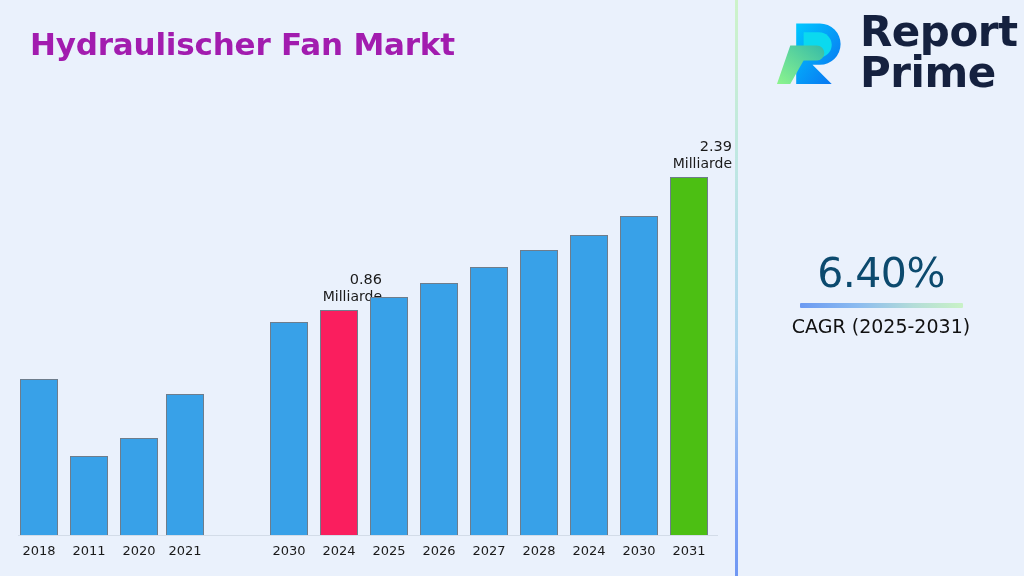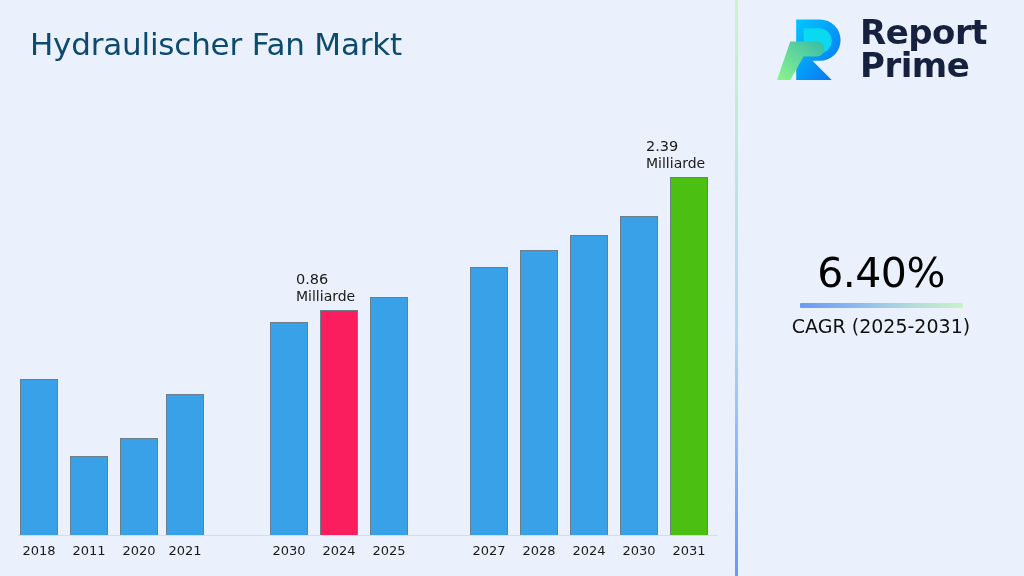--- a/index.html
+++ b/index.html
@@ -23,22 +23,22 @@
     height: 576px;
     background: #eaf1fc;
   }
 
   
   .chart-title {
     position: absolute;
     left: 30px;
     top: 26px;
     font-size: 31px;
-    font-weight: 400;
-    color: #0c4a6e;
+    font-weight: 700;
+    color: #a21caf;
     letter-spacing: -0.2px;
     white-space: nowrap;
   }
 
   
   .plot-area {
     position: absolute;
     left: 0;
     top: 0;
     width: 736px;
@@ -79,21 +79,21 @@
     border-bottom: none;
   }
 
   .bar.highlight-current { background: #fa1e5e; }
   .bar.highlight-forecast { background: #4cbf13; }
 
   .bar-value {
     position: absolute;
     width: 86px;
     left: -22px;
-    text-align: left;
+    text-align: right;
     color: #1a1a1a;
     line-height: 1.15;
   }
   .bar-value .v-num {
     display: block;
     font-size: 14.5px;
     font-weight: 400;
   }
   .bar-value .v-unit {
     display: block;
@@ -139,39 +139,39 @@
     gap: 12px;
   }
 
   .brand-mark {
     width: 74px;
     height: 74px;
     flex: 0 0 74px;
   }
 
   .brand-text {
-    font-size: 34px;
+    font-size: 42px;
     line-height: 0.97;
     font-weight: bold;
     color: #15213f;
     letter-spacing: -0.5px;
   }
 
   .cagr-block {
     position: absolute;
     left: 0;
     top: 252px;
     width: 286px;
     text-align: center;
   }
 
   .cagr-value {
     font-size: 41px;
     font-weight: 400;
-    color: #000000;
+    color: #0c4a6e;
     line-height: 1.05;
     letter-spacing: -0.5px;
   }
 
   .cagr-rule {
     width: 163px;
     height: 5px;
     margin: 8px auto 7px auto;
     background: linear-gradient(to right, #6b9af2 0%, #8bbbf0 35%, #b4ddd8 70%, #c9f2c6 100%);
     border-radius: 1px;
@@ -217,20 +217,24 @@
           <div class="bar highlight-current" style="height: 225px;"></div>
           <div class="bar-value" style="bottom: 272px;">
             <span class="v-num">0.86</span>
             <span class="v-unit">Milliarde</span>
           </div>
           <div class="bar-tick">2024</div>
         </div>
         <div class="bar-group" style="left: 368px;">
           <div class="bar" style="height: 238px;"></div>
           <div class="bar-tick">2025</div>
+        </div>
+        <div class="bar-group" style="left: 418px;">
+          <div class="bar" style="height: 252px;"></div>
+          <div class="bar-tick">2026</div>
         </div>
         <div class="bar-group" style="left: 468px;">
           <div class="bar" style="height: 268px;"></div>
           <div class="bar-tick">2027</div>
         </div>
         <div class="bar-group" style="left: 518px;">
           <div class="bar" style="height: 285px;"></div>
           <div class="bar-tick">2028</div>
         </div>
         <div class="bar-group" style="left: 568px;">

